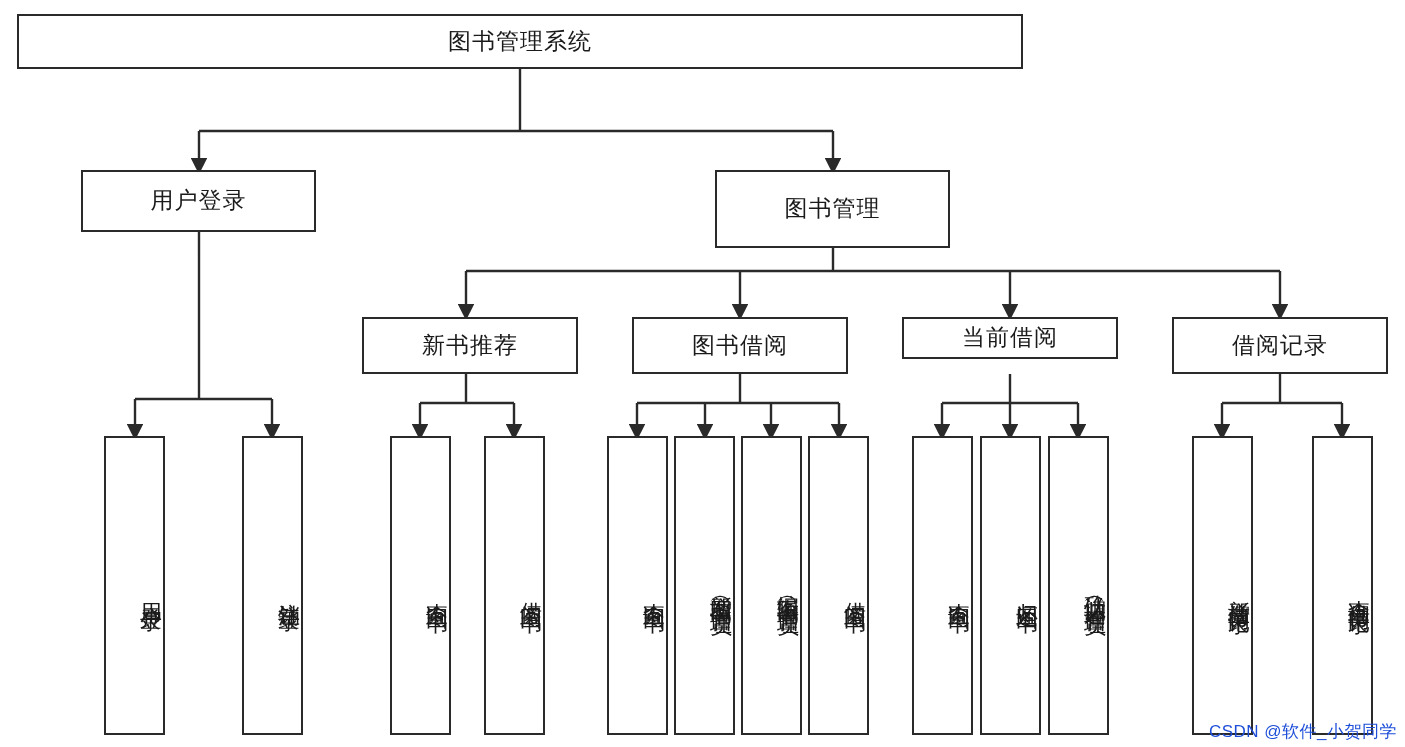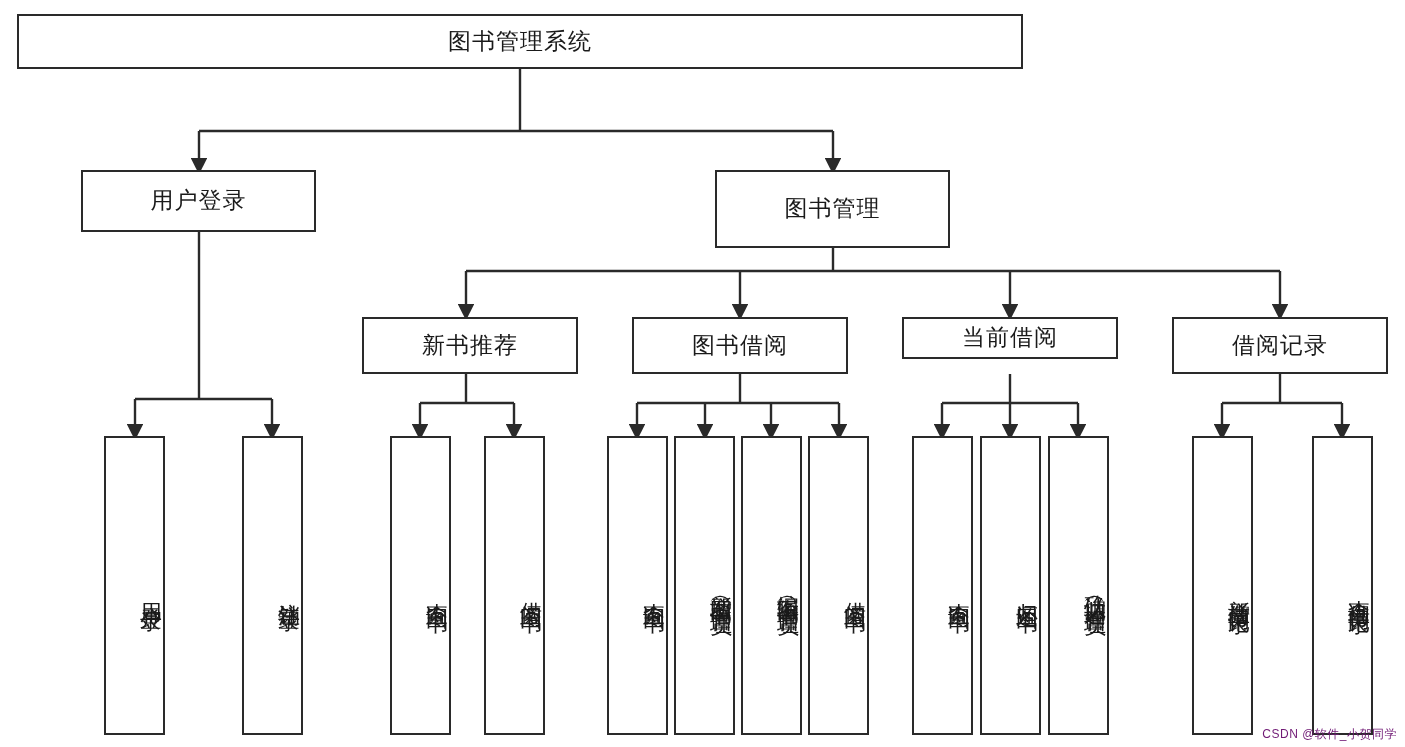--- a/index.html
+++ b/index.html
@@ -55,22 +55,22 @@
     white-space: nowrap;
   }
   .node.vertical .label {
     writing-mode: vertical-rl;
     text-orientation: upright;
   }
   #watermark {
     position: absolute;
     right: 8px;
     bottom: 4px;
-    font-size: 12px;
-    color: #701a75;
+    font-size: 17px;
+    color: #1d4ed8;
     letter-spacing: 0.5px;
     white-space: nowrap;
     pointer-events: none;
   }
 </style>
 </head>
 <body>
 
 <div id="canvas">
 

